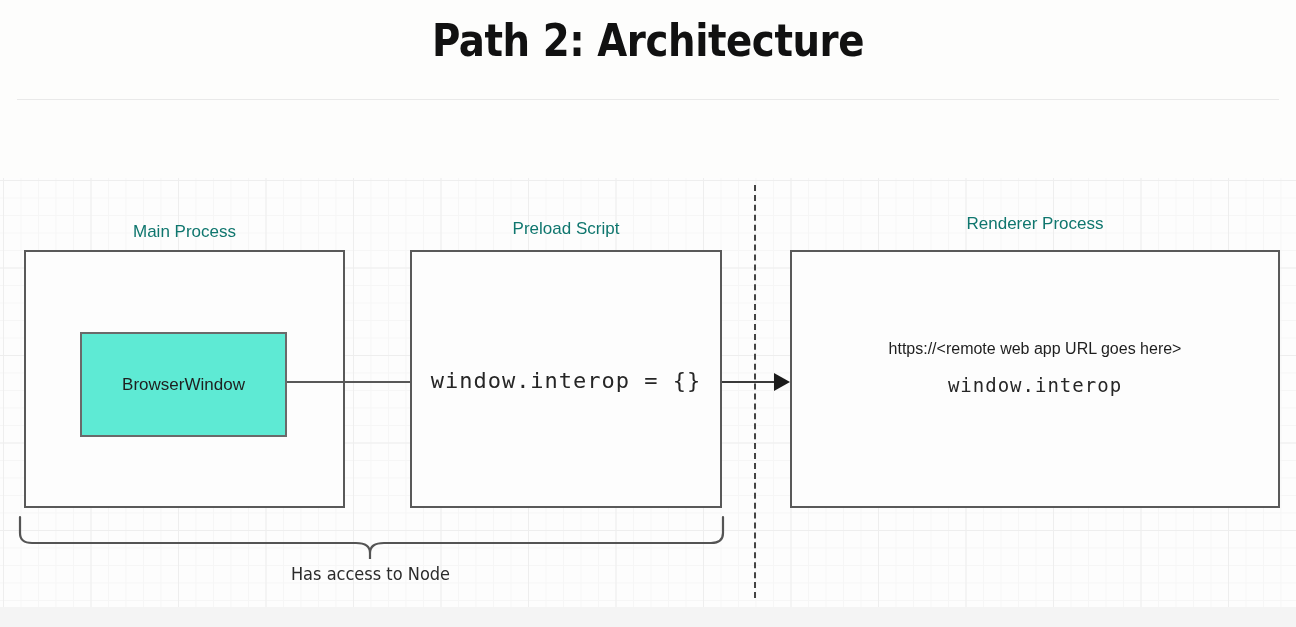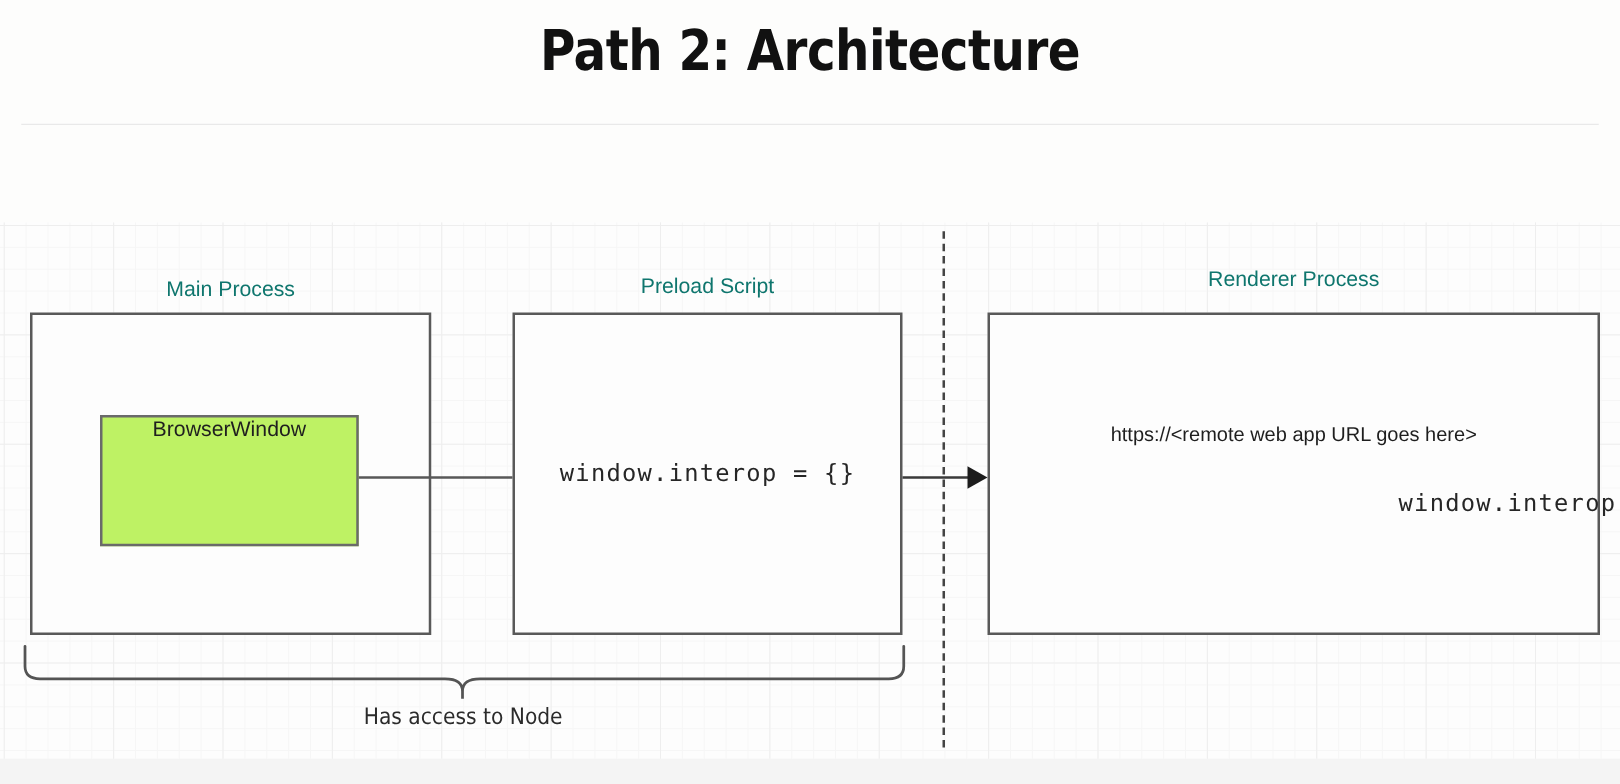--- a/index.html
+++ b/index.html
@@ -84,23 +84,24 @@
   }
   .box {
     position: absolute;
     border: 2px solid #595959;
     background: #fdfdfd;
     box-sizing: border-box;
   }
   .box-inner {
     position: absolute;
     border: 2px solid #6a6a6a;
-    background: #bef264;
+    background: #5eead4;
     box-sizing: border-box;
     display: flex;
+    align-items: center;
     justify-content: center;
   }
   .mono {
     font-family: "DejaVu Sans Mono", monospace;
     color: #262626;
   }
   .sans {
     font-family: "Liberation Sans", sans-serif;
     color: #1e1e1e;
   }
@@ -116,36 +117,35 @@
   }
 
   #label-main     { left: 24px;  top: 222px; width: 321px; }
   #label-preload  { left: 410px; top: 219px; width: 312px; }
   #label-renderer { left: 790px; top: 214px; width: 490px; }
 
   #preload-code {
     position: absolute;
     left: 410px; top: 368px; width: 312px;
     text-align: center;
+    font-size: 22px;
+    letter-spacing: 1px;
+  }
+  #renderer-url {
+    position: absolute;
+    left: 790px; top: 340px; width: 490px;
+    text-align: center;
+    font-size: 16px;
+  }
+  #renderer-code {
+    position: absolute;
+    left: 790px; top: 374px; width: 490px;
+    text-align: center;
     font-size: 19px;
     letter-spacing: 1px;
-  }
-  #renderer-url {
-    position: absolute;
-    left: 790px; top: 340px; width: 490px;
-    text-align: center;
-    font-size: 16px;
-  }
-  #renderer-code {
-    position: absolute;
-    left: 790px; top: 392px; width: 490px;
-    text-align: right;
-    font-size: 19px;
-    letter-spacing: 1px;
-    padding-left: 13px;
   }
 
   
   #connector {
     position: absolute;
     left: 287px; top: 381px;
     width: 123px; height: 2px;
     background: #585858;
   }
 

